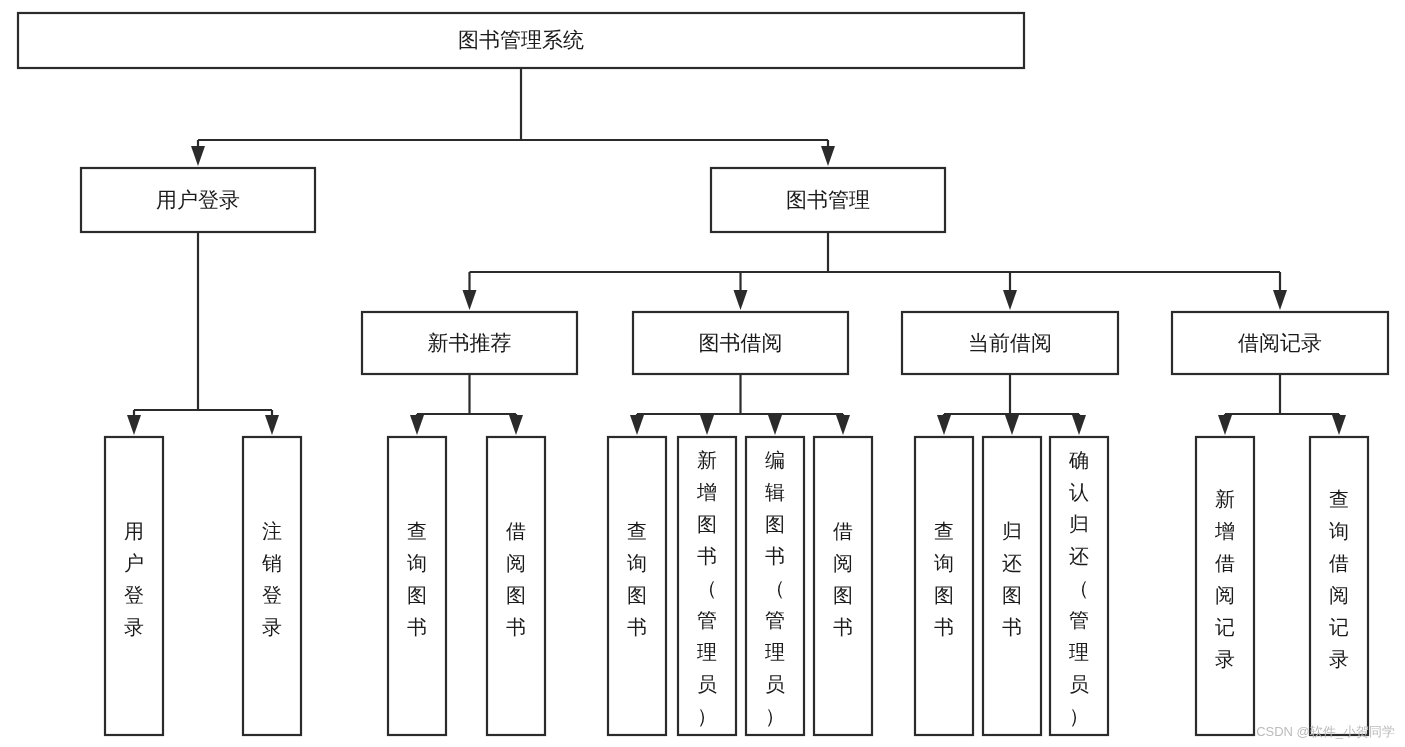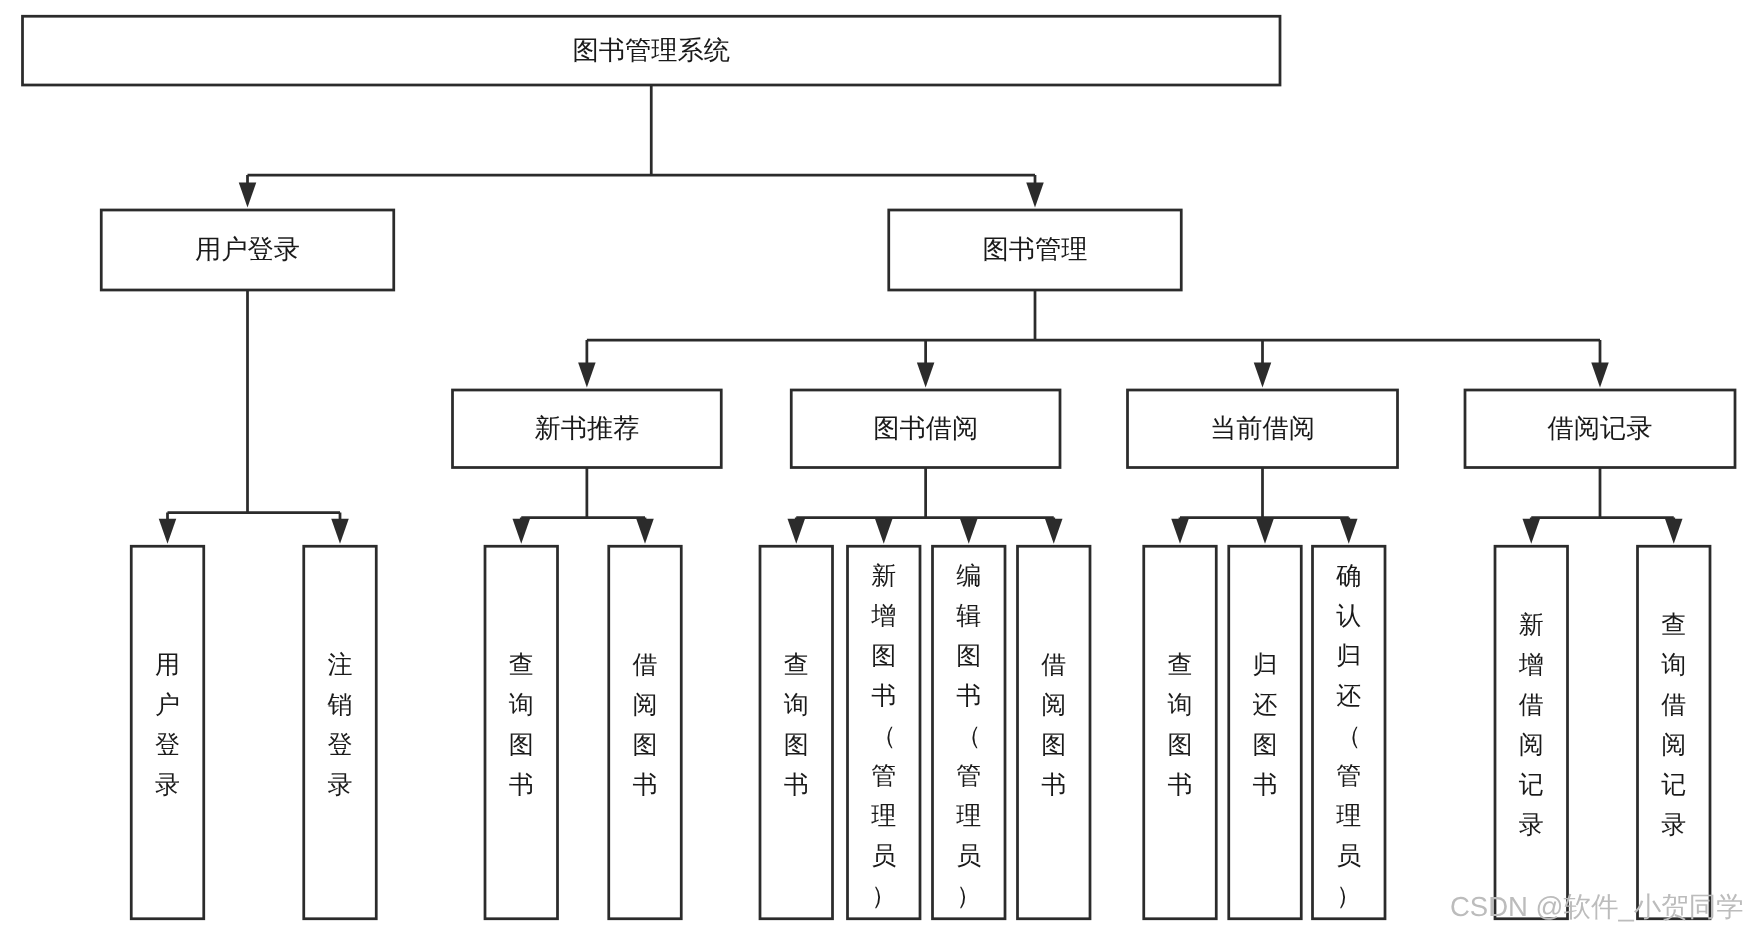--- a/index.html
+++ b/index.html
@@ -40,21 +40,21 @@
   }
   .arrow-head {
     fill: #2b2b2b;
     stroke: none;
   }
   .watermark {
     position: absolute;
     right: 10px;
     bottom: 6px;
     font-family: "Liberation Sans", "DejaVu Sans", sans-serif;
-    font-size: 22px;
+    font-size: 13px;
     color: #bcbcbc;
     white-space: nowrap;
     user-select: none;
   }
 </style>
 </head>
 <body>
 
 <div id="chart-root">
   <svg id="diagram-svg" width="1405" height="747" viewBox="0 0 1405 747">

